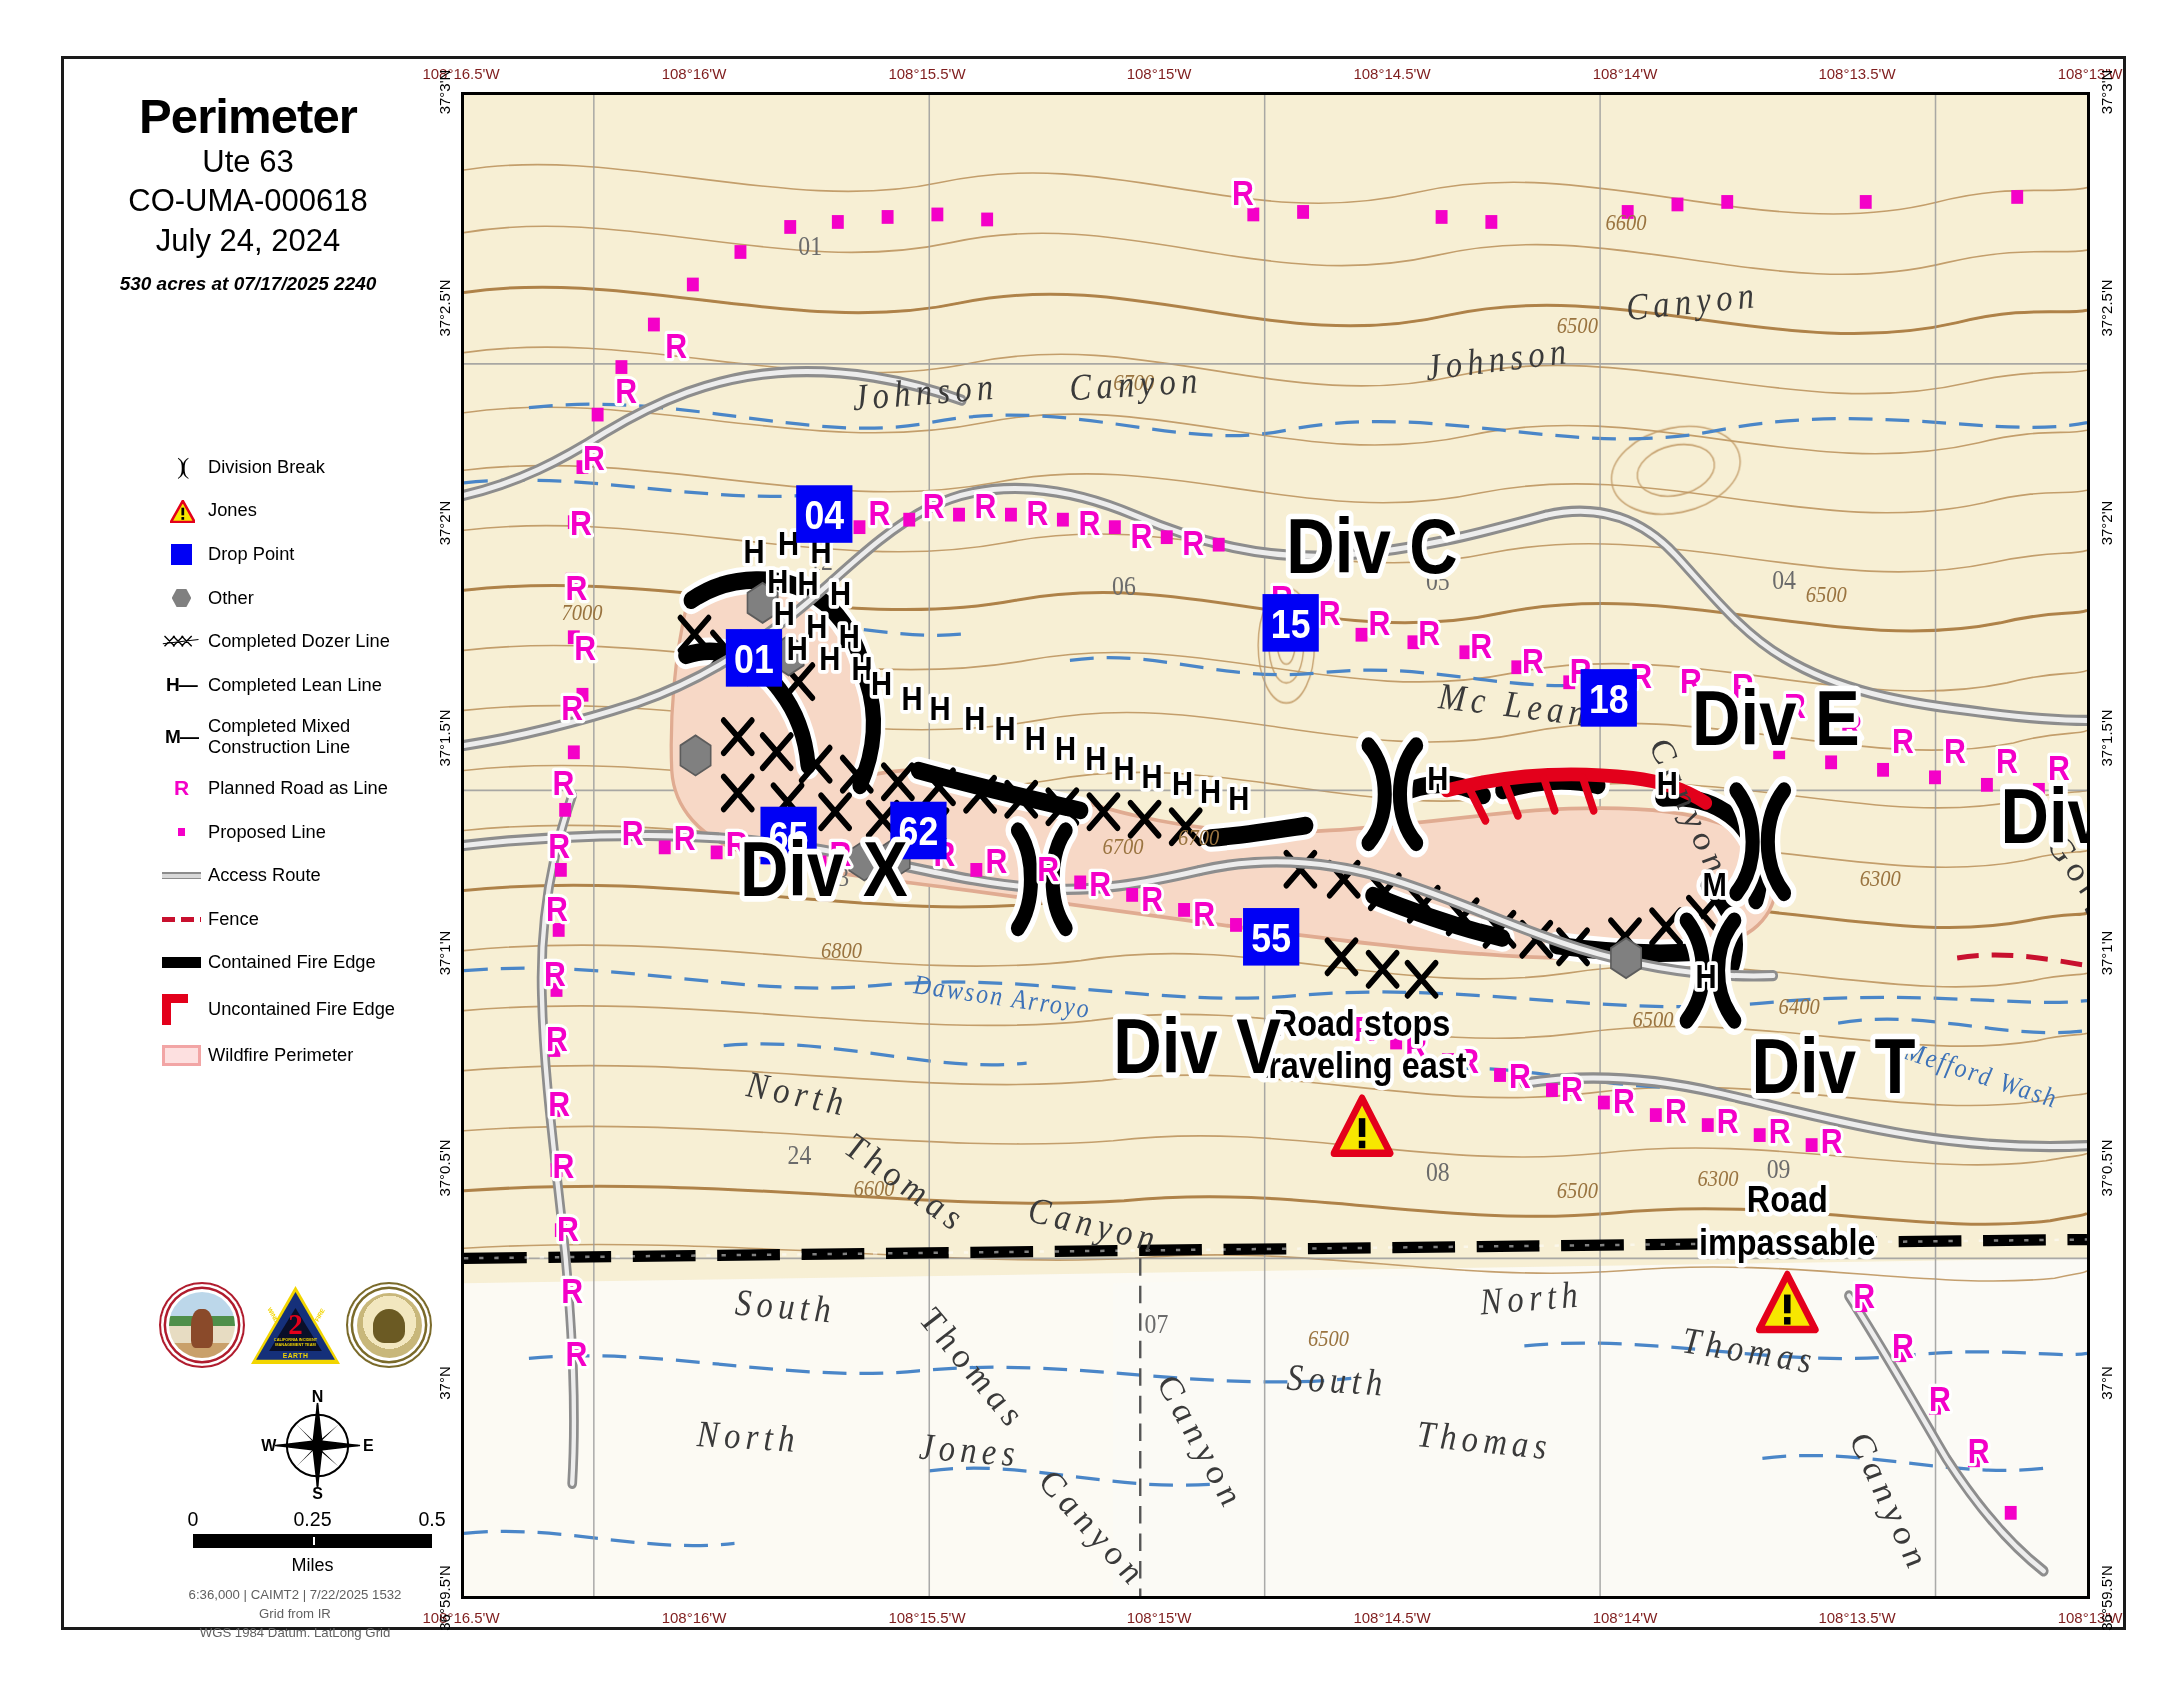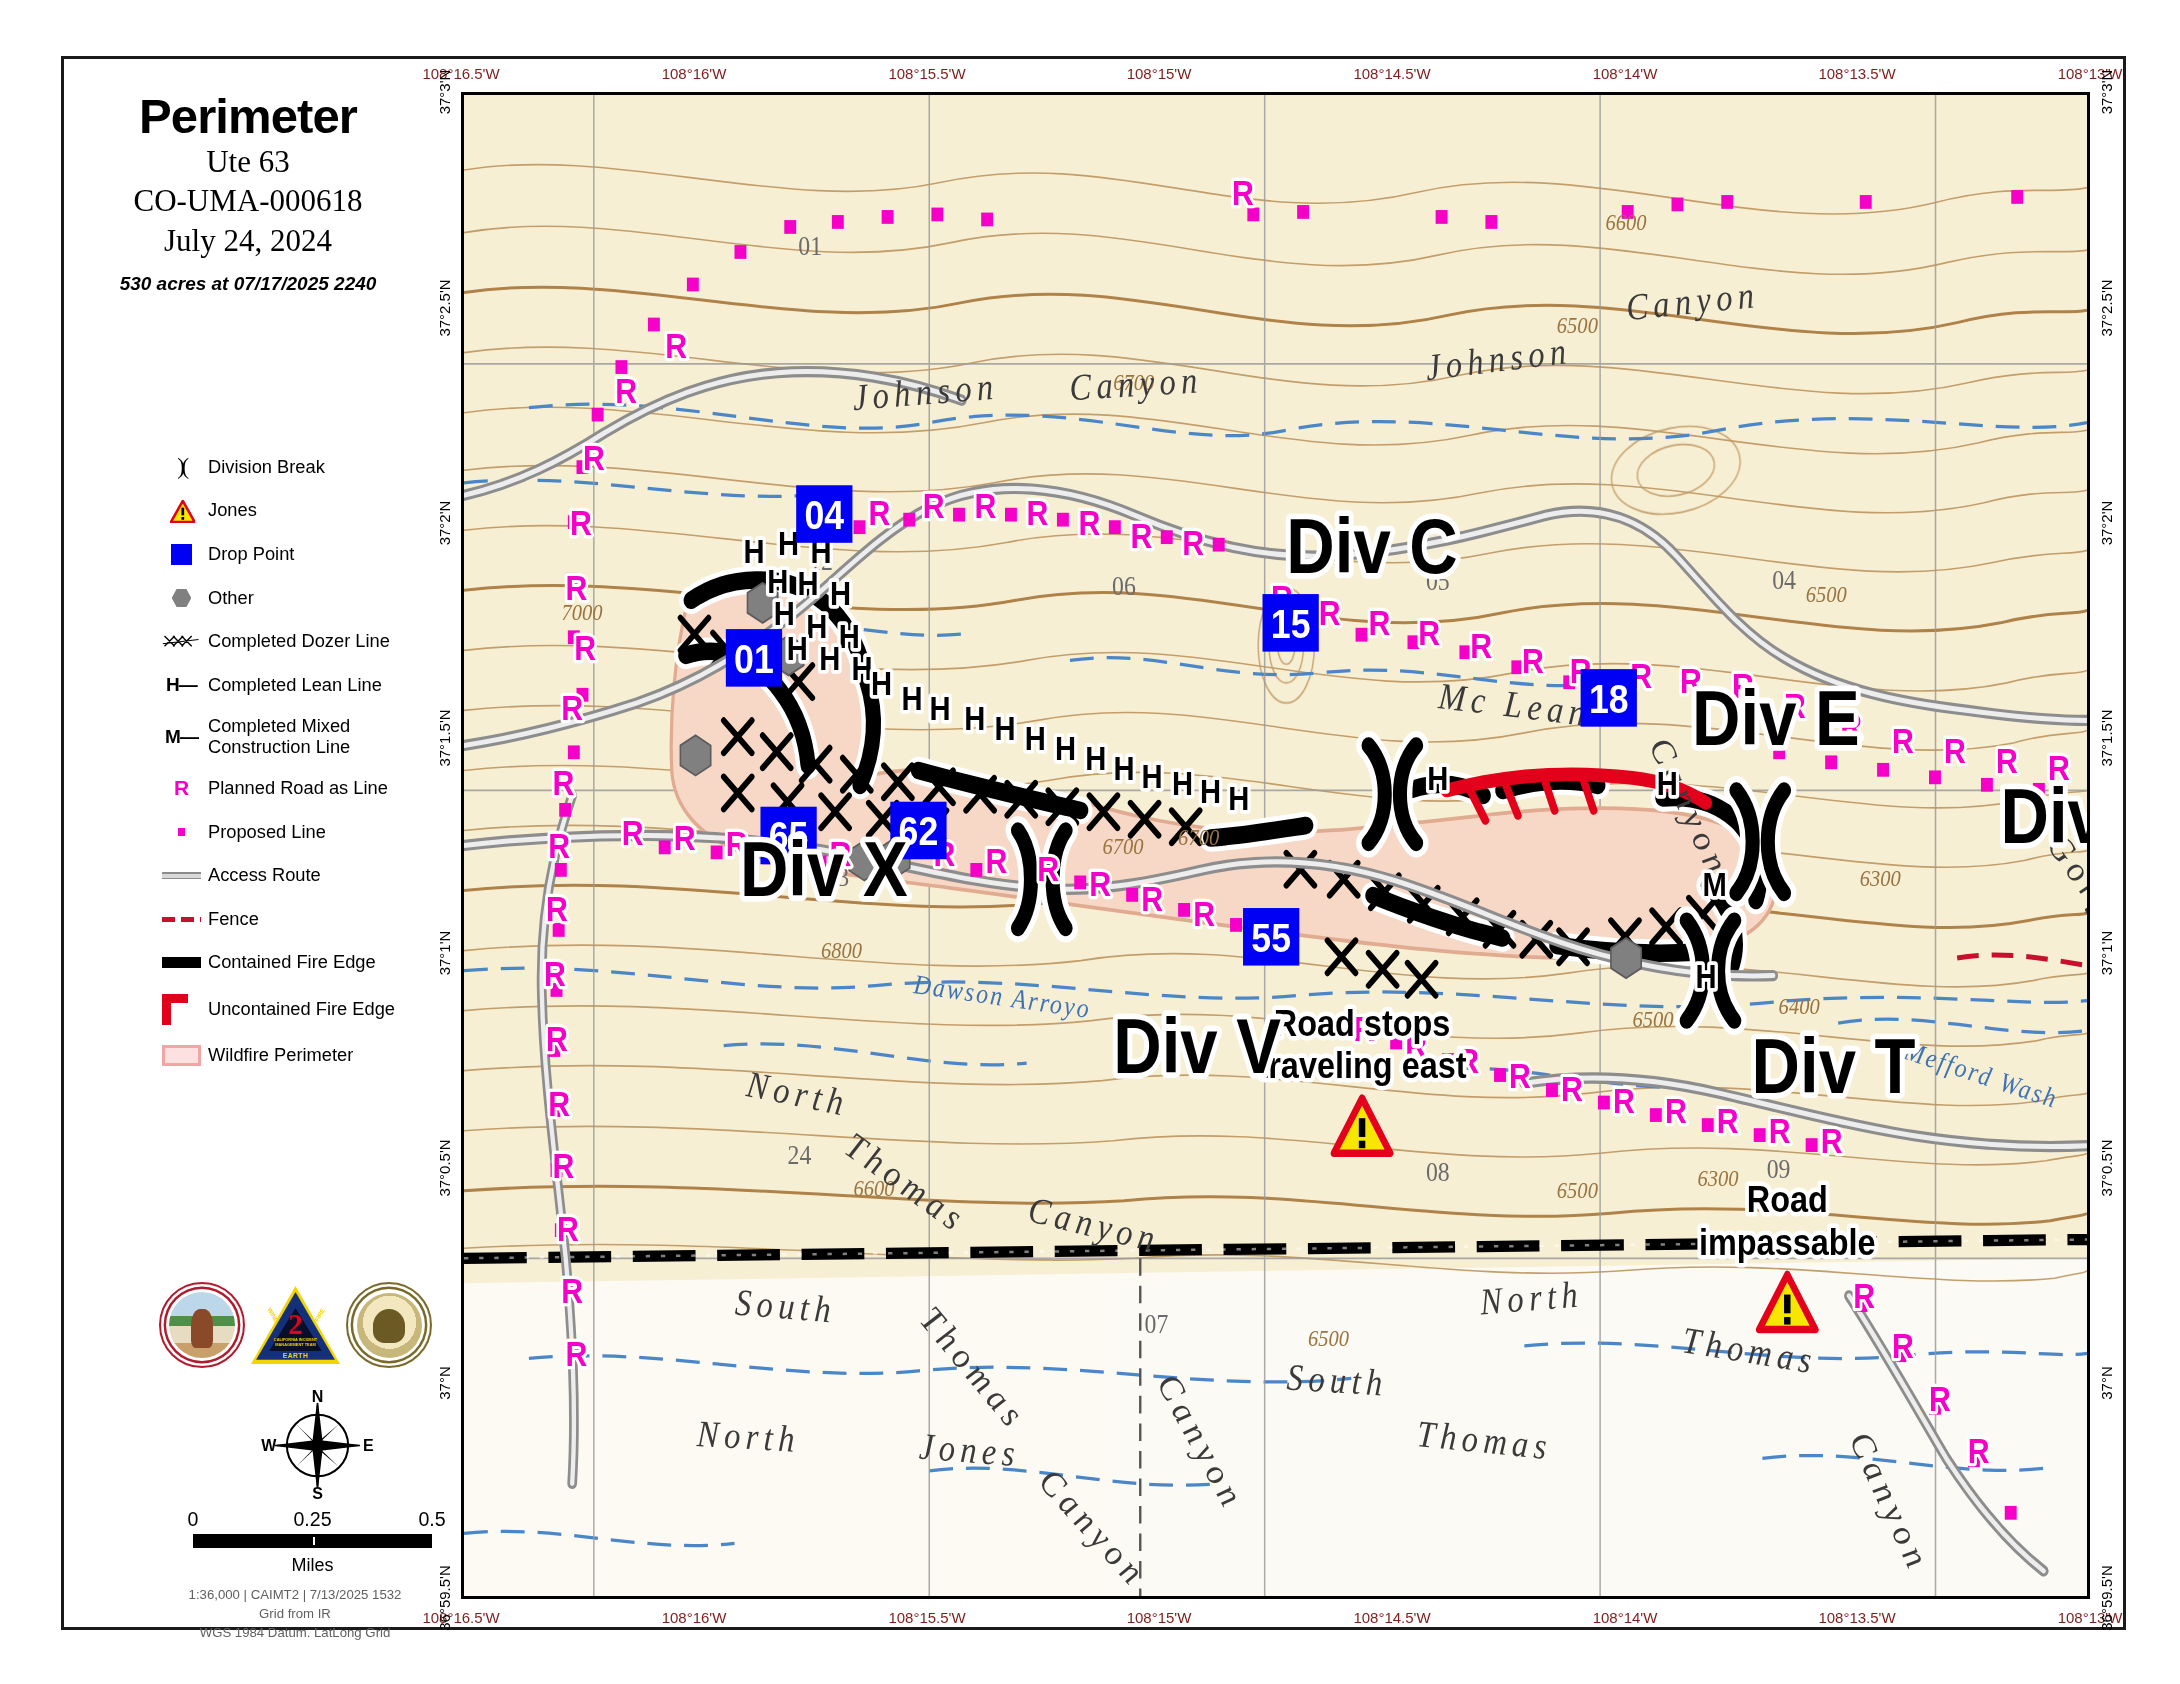--- a/index.html
+++ b/index.html
@@ -13,21 +13,21 @@
     position:absolute;left:61px;top:56px;width:2065px;height:1574px;
     border:3.4px solid #1a1a1a;box-sizing:border-box;background:#fff;
   }
   
   #info-panel{
     position:absolute;left:65px;top:60px;width:358px;height:1567px;
     box-sizing:border-box;background:#fff;
   }
   #title-block{text-align:center;padding-top:31px;padding-left:8px;}
   #map-title{font-size:49px;font-weight:bold;letter-spacing:-0.9px;color:#000;line-height:1.05;}
-  .title-sub{font-size:31px;color:#000;line-height:1.26;font-family:Liberation Serif, serif;}
+  .title-sub{font-size:31px;color:#000;line-height:1.26;}
   #acres-line{font-size:19px;font-style:italic;font-weight:bold;color:#000;margin-top:13.6px;}
 
   
   #legend{position:absolute;left:90px;top:394px;width:281px;}
   .legend-row{display:flex;align-items:center;margin-bottom:18px;min-height:25.6px;}
   .legend-sym{width:53px;flex:0 0 53px;display:flex;align-items:center;justify-content:center;}
   .legend-label{font-size:18.3px;color:#000;line-height:1.14;}
   .sym-divbreak{font-size:23px;font-weight:500;letter-spacing:-3.4px;font-family:"Liberation Serif",serif;}
   .sym-hazard{position:relative;width:24px;height:21px;}
   .sym-hazard svg{display:block;}
@@ -316,21 +316,21 @@
       <span style="left:50%">0.25</span>
       <span style="left:100%">0.5</span>
     </div>
     <div id="scale-bar-graphic">
       <div class="tick" style="left:50%"></div>
     </div>
     <div id="scale-units">Miles</div>
   </div>
 
   <div id="credits">
-    <div>1:36,000 |  CAIMT2 | 7/13/2025 1532</div>
+    <div>6:36,000 |  CAIMT2 | 7/22/2025 1532</div>
     <div>Grid from IR</div>
     <div>WGS 1984 Datum. LatLong Grid</div>
   </div>
 
 </div>
 
 <div id="map-frame">
 
   <div class="coord-top" id="coord-top">
       <span class="coord-lbl" style="left: 32px; top: 5.1px;">108°16.5'W</span>

